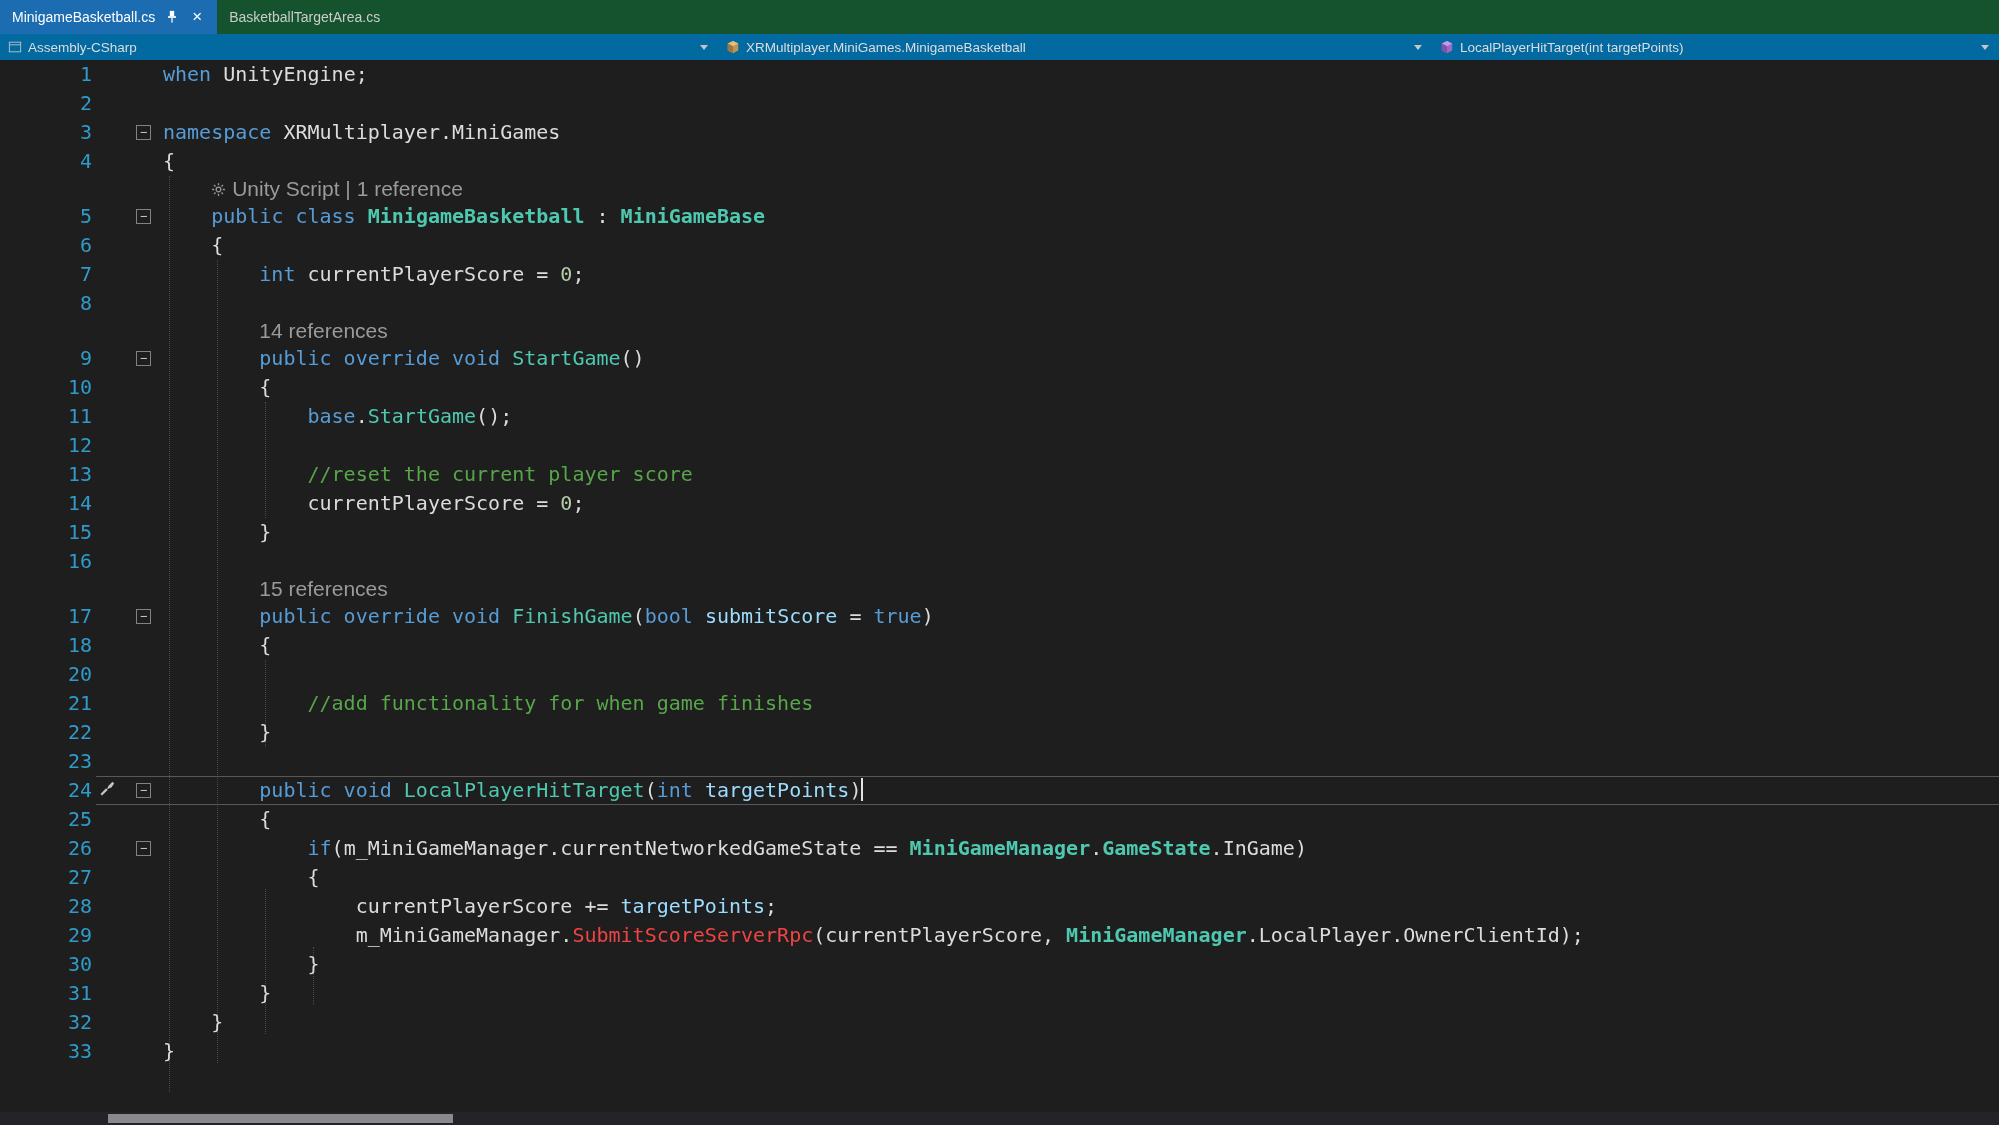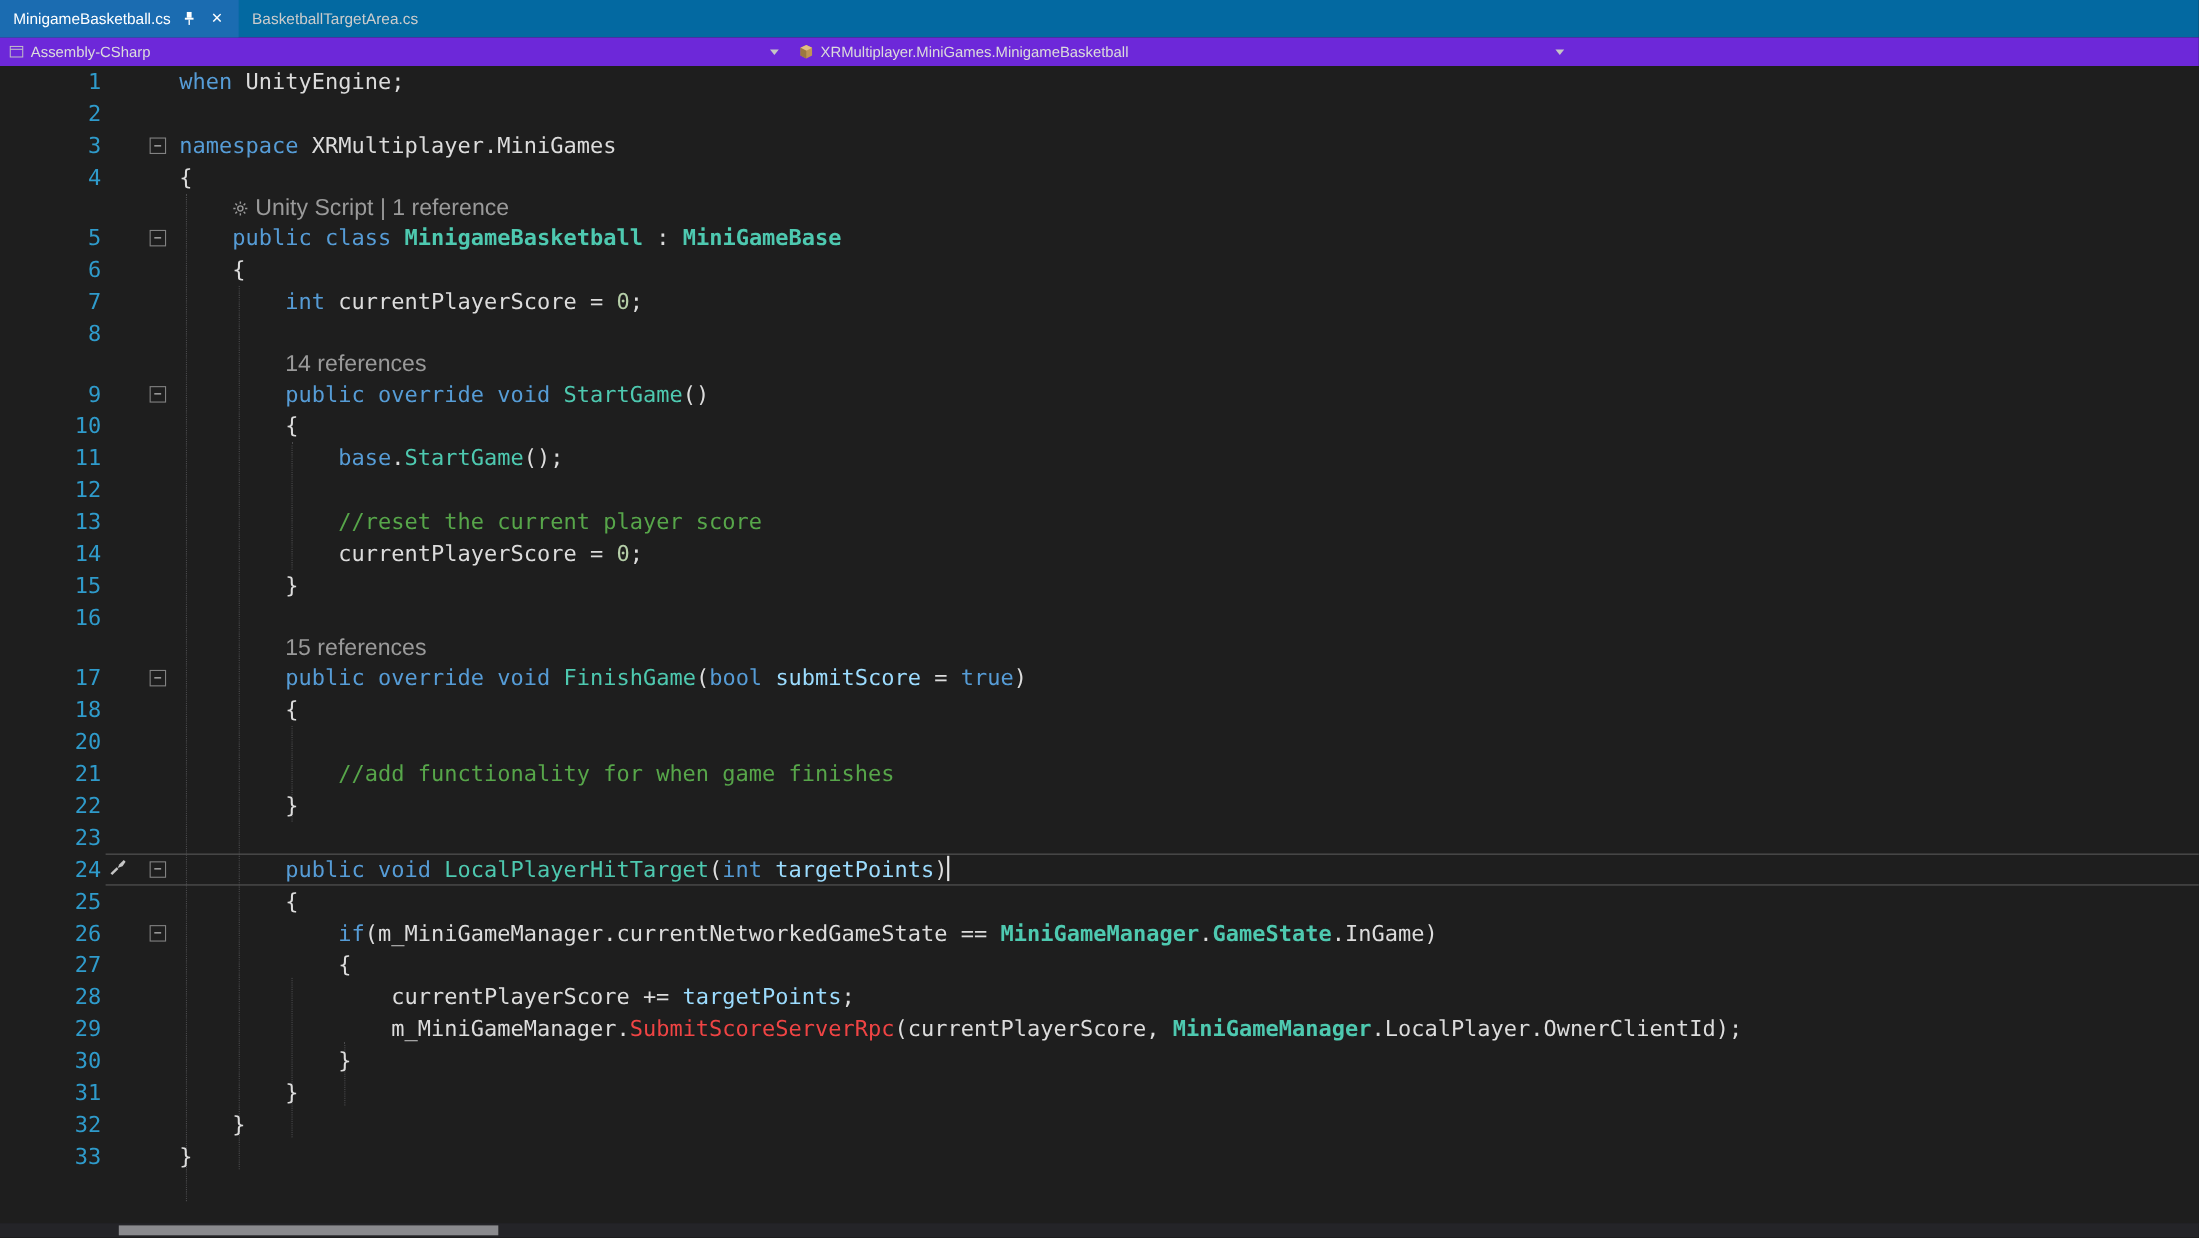--- a/index.html
+++ b/index.html
@@ -1,27 +1,27 @@
 <!DOCTYPE html>
 <html><head>
 <meta charset="utf-8">
 <style>
   * { margin:0; padding:0; box-sizing:border-box; }
   html,body { width:1999px; height:1125px; overflow:hidden; background:#1E1E1E;
               font-family:"Liberation Sans", sans-serif; cursor:default; }
 
   
-  .tabbar { height:34px; background:#0369a1; display:flex; align-items:stretch; }
+  .tabbar { height:34px; background:#14532d; display:flex; align-items:stretch; }
   .tab { display:flex; align-items:center; padding:0 12px; font-size:14px; color:#CCCCCC; white-space:nowrap; }
   .tab.active { background:#1B6CB1; color:#FFFFFF; }
   .ticon { margin-left:9px; width:16px; height:16px; display:inline-flex; align-items:center; justify-content:center; }
   .close-x { font-size:17px; color:#FFFFFF; line-height:16px; }
 
   
-  .navbar { height:26px; background:#6d28d9; display:flex; align-items:stretch; }
+  .navbar { height:26px; background:#0369a1; display:flex; align-items:stretch; }
   .navsec { display:flex; align-items:center; padding:0 10px 0 8px; font-size:13.5px; color:#DCDCDC; }
   .navsec .nlabel { margin-left:6px; white-space:nowrap; }
   .navsec .spacer { flex:1; }
   .chev { width:0; height:0; border-left:4px solid transparent; border-right:4px solid transparent; border-top:5px solid #C5C5C5; }
 
   
   .editor { position:relative; height:1065px; background:#1E1E1E; overflow:hidden; }
   #rows { position:relative; }
   .row { position:relative; z-index:1; }
   .row.code { height:29px; display:flex; font-family:"DejaVu Sans Mono", monospace; font-size:20px; line-height:29px; }
@@ -81,20 +81,32 @@
       <svg width="14" height="14" viewBox="0 0 16 16">
         <path d="M8 1 14 4v8L8 15 2 12V4z" fill="#C09553"></path>
         <path d="M8 1 14 4 8 7 2 4z" fill="#E2BE82"></path>
         <path d="M8 7v8L2 12V4z" fill="#9C7840"></path>
       </svg>
     </span>
     <span class="nlabel">XRMultiplayer.MiniGames.MinigameBasketball</span>
     <span class="spacer"></span>
     <span class="chev"></span>
   </div>
+  <div class="navsec" style="flex:1">
+    <span style="display:inline-flex">
+      <svg width="14" height="14" viewBox="0 0 16 16">
+        <path d="M8 1 14 4v8L8 15 2 12V4z" fill="#9B6BC8"></path>
+        <path d="M8 1 14 4 8 7 2 4z" fill="#C49BE8"></path>
+        <path d="M8 7v8L2 12V4z" fill="#7E54A8"></path>
+      </svg>
+    </span>
+    <span class="nlabel">LocalPlayerHitTarget(int targetPoints)</span>
+    <span class="spacer"></span>
+    <span class="chev"></span>
+  </div>
 </div>
 
 <div class="editor">
   <div id="rows">
       <div class="row code">
         <span class="num">1</span>
         <span class="glyph"></span>
         <span class="foldcol"></span>
         <span class="text"><span class="kw">when </span><span>UnityEngine;</span></span>
       </div>

